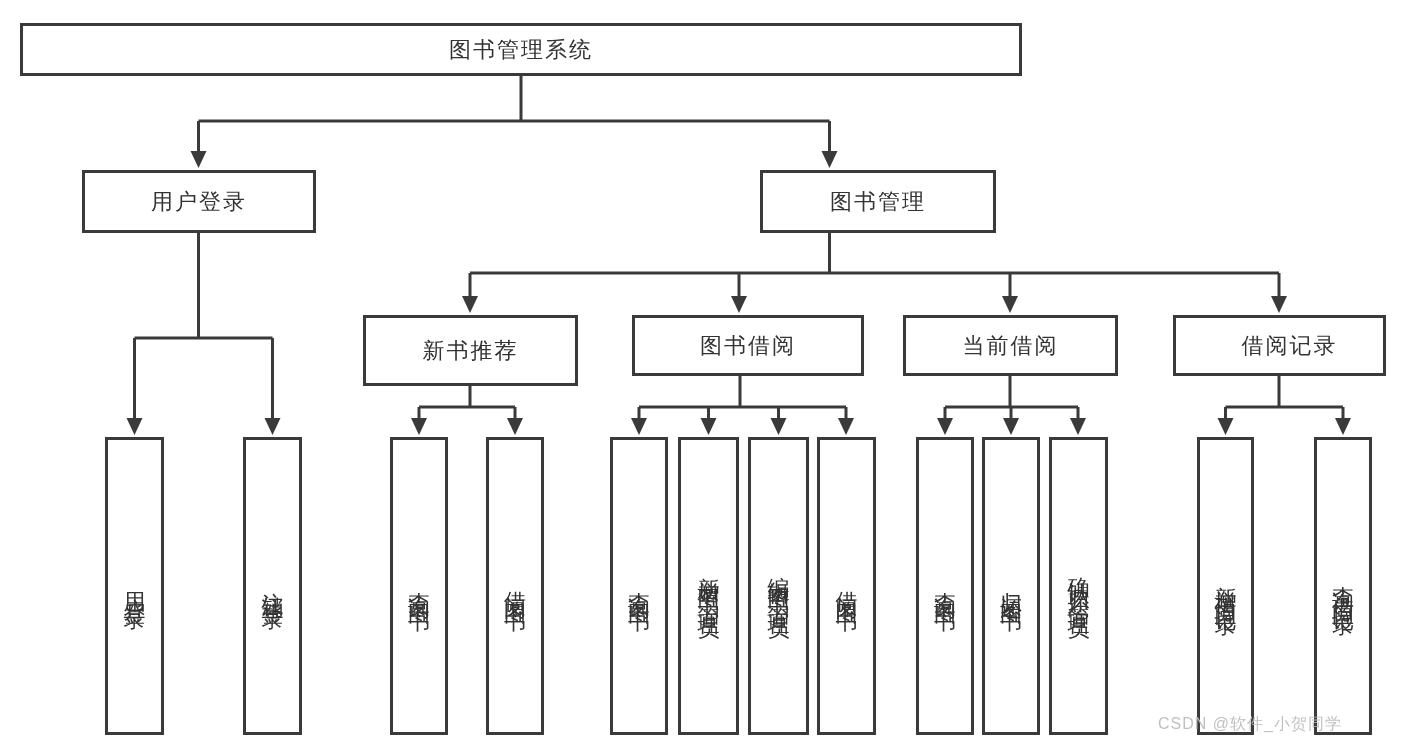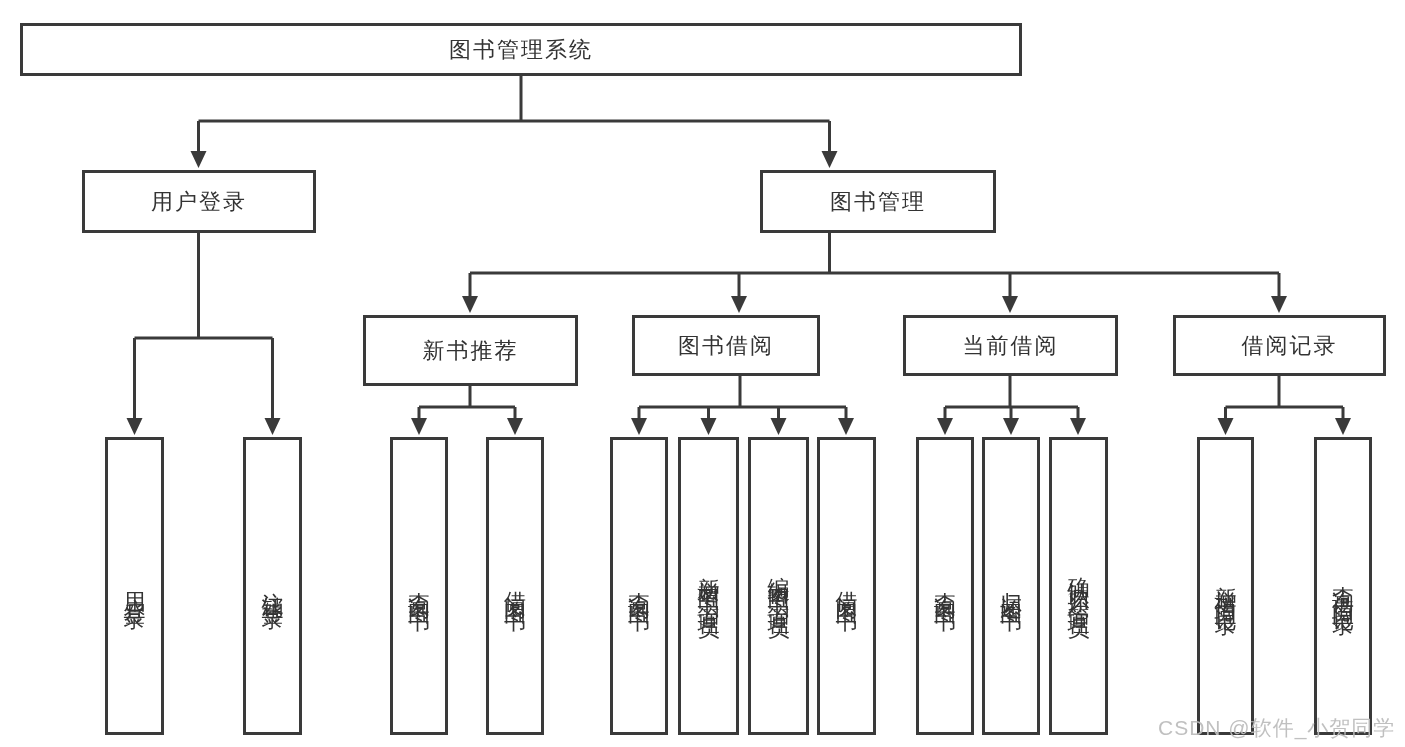--- a/index.html
+++ b/index.html
@@ -43,21 +43,21 @@
     font-size: 22px;
     letter-spacing: 6px;
     line-height: 1;
     white-space: nowrap;
   }
   
   #b-root           { left: 20px;   top: 23px;  width: 1002px; height: 53px; }
   #b-user-login     { left: 82px;   top: 170px; width: 234px;  height: 63px; }
   #b-book-mgmt      { left: 712px;  top: 170px; width: 236px;  height: 63px; margin-left: 48px; }
   #b-new-books      { left: 363px;  top: 315px; width: 215px;  height: 71px; }
-  #b-book-borrow    { left: 632px;  top: 315px; width: 188px;  height: 61px; }
+  #b-book-borrow    { left: 632px;  top: 315px; width: 232px;  height: 61px; }
   #b-current-borrow { left: 903px;  top: 315px; width: 215px;  height: 61px; text-align: center; }
   #b-borrow-records { left: 1173px; top: 315px; width: 213px;  height: 61px; padding-left: 20px; }
 
   #b-l1a { left: 105px;  top: 437px; width: 59px; height: 298px; }
   #b-l1b { left: 243px;  top: 437px; width: 59px; height: 298px; }
   #b-l2a { left: 390px;  top: 437px; width: 58px; height: 298px; }
   #b-l2b { left: 486px;  top: 437px; width: 58px; height: 298px; }
   #b-l3a { left: 610px;  top: 437px; width: 58px; height: 298px; }
   #b-l3b { left: 678px;  top: 437px; width: 61px; height: 298px; }
   #b-l3c { left: 748px;  top: 437px; width: 61px; height: 298px; }
@@ -65,21 +65,21 @@
   #b-l4a { left: 916px;  top: 437px; width: 58px; height: 298px; }
   #b-l4b { left: 982px;  top: 437px; width: 58px; height: 298px; }
   #b-l4c { left: 1049px; top: 437px; width: 59px; height: 298px; }
   #b-l5a { left: 1197px; top: 437px; width: 57px; height: 298px; }
   #b-l5b { left: 1314px; top: 437px; width: 58px; height: 298px; }
 
   .watermark {
     position: absolute;
     left: 1158px;
     top: 714px;
-    font-size: 21px;
+    font-size: 16px;
     letter-spacing: 1px;
     color: rgba(189, 189, 189, 0.95);
     white-space: nowrap;
     z-index: 5;
   }
 </style>
 </head>
 <body>
 
 <div class="canvas">

